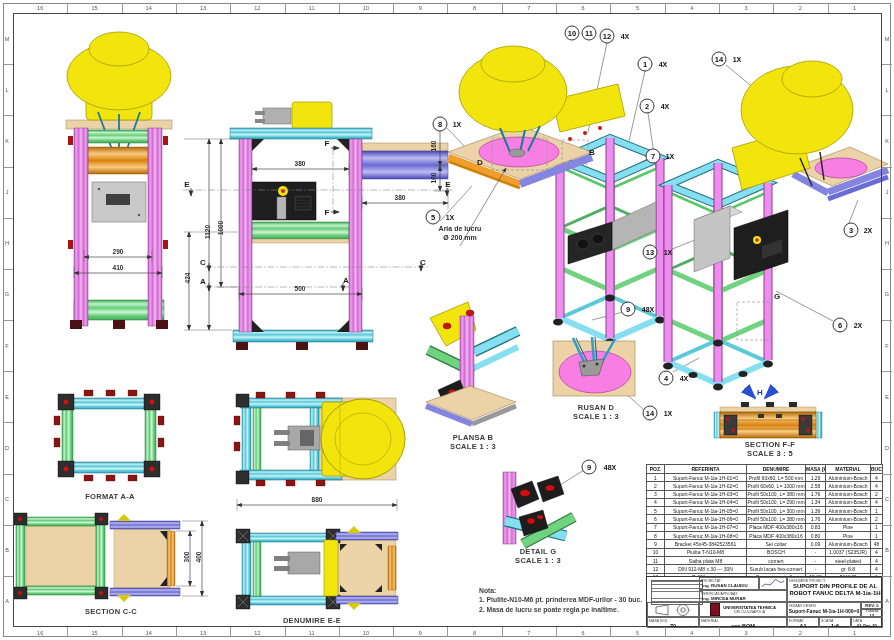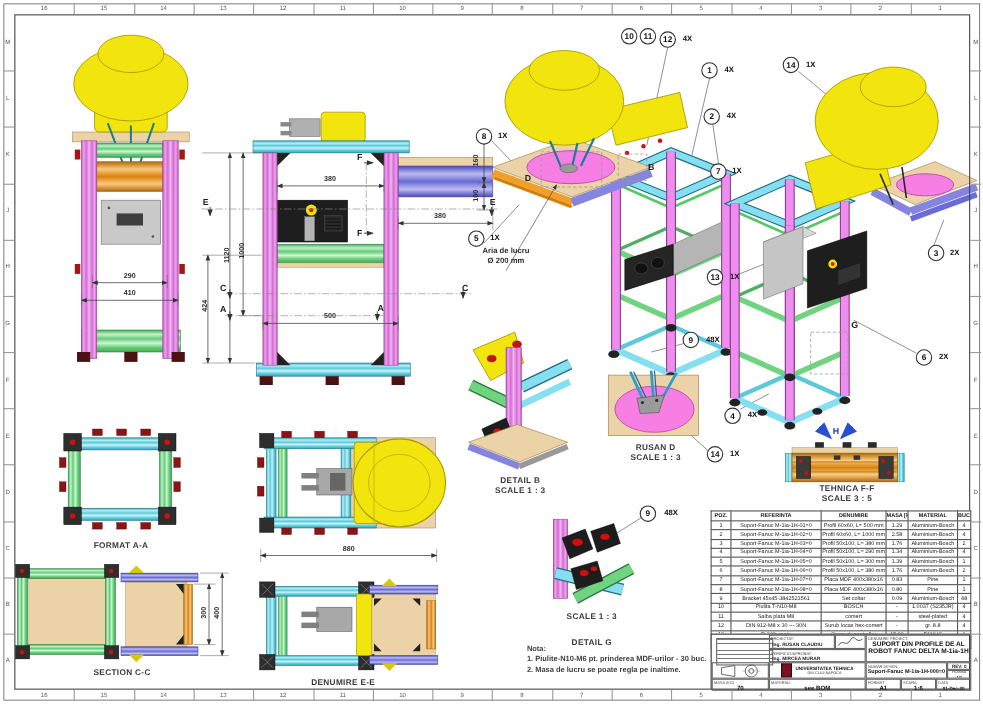--- a/index.html
+++ b/index.html
@@ -556,27 +556,27 @@
 <span class="ov cut cuth" style="left:760px;top:392px">H</span>
 
 <div class="aria">
   <span>Aria de lucru</span><br>
   <span>Ø 200 mm</span>
 </div>
 
 <span class="ov vlabel" style="left:110px;top:496px">FORMAT A-A</span>
 <span class="ov vlabel" style="left:111px;top:611px">SECTION C-C</span>
 <span class="ov vlabel" style="left:312px;top:620px">DENUMIRE E-E</span>
-<span class="ov vlabel" style="left:770px;top:444px">TEHNICA F-F</span>
+<span class="ov vlabel" style="left:770px;top:444px">SECTION F-F</span>
 <span class="ov vlabel" style="left:770px;top:453px">SCALE 3 : 5</span>
-<span class="ov vlabel" style="left:473px;top:437px">DETAIL B</span>
+<span class="ov vlabel" style="left:473px;top:437px">PLANSA B</span>
 <span class="ov vlabel" style="left:473px;top:446px">SCALE 1 : 3</span>
 <span class="ov vlabel" style="left:596px;top:407px">RUSAN D</span>
 <span class="ov vlabel" style="left:596px;top:416px">SCALE 1 : 3</span>
-<span class="ov vlabel" style="left:538px;top:584px">DETAIL G</span>
+<span class="ov vlabel" style="left:538px;top:551px">DETAIL G</span>
 <span class="ov vlabel" style="left:538px;top:560px">SCALE 1 : 3</span>
 
 <div class="bl" style="left:572px;top:33px">
       <span>10</span>
     </div>
 <div class="bl" style="left:589px;top:33px">
       <span>11</span>
     </div>
 <div class="bl" style="left:607px;top:36px">
       <span>12</span>

